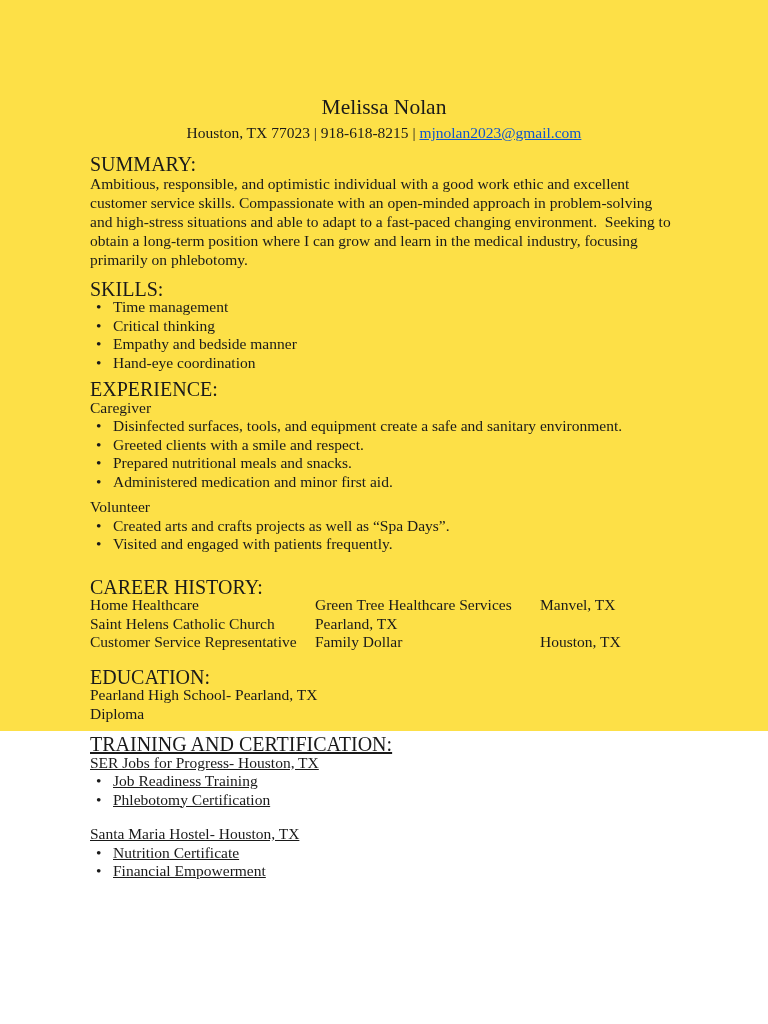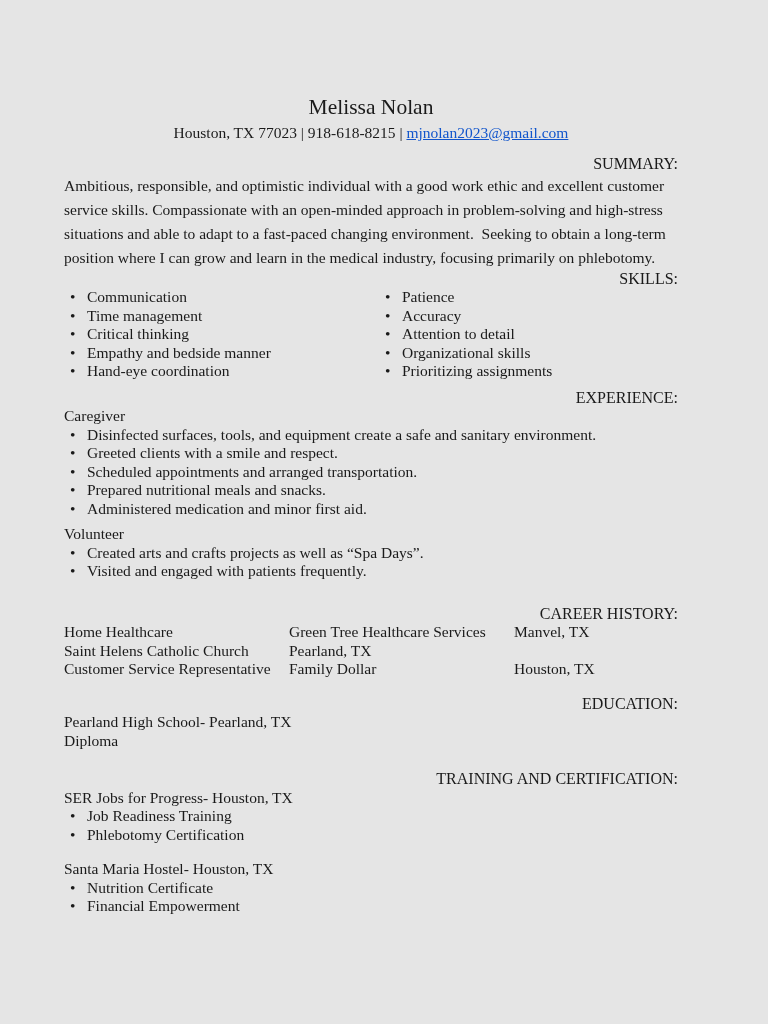--- a/index.html
+++ b/index.html
@@ -11,23 +11,23 @@
   body {
     width: 768px;
     height: 1024px;
     color: #1a1a1a;
     font-family: "Liberation Serif", "DejaVu Serif", serif;
     font-size: 15.5px;
     overflow: hidden;
   }
   .page {
     width: 768px;
-    height: 1024px;
-    padding: 93px 90px 0 64px;
-    background: #e5e5e5;
+    height: 731px;
+    padding: 93px 90px 0 90px;
+    background: #fde047;
   }
   .name {
     text-align: center;
     font-size: 21.5px;
     line-height: 28px;
     font-weight: normal;
     margin: 0;
   }
   .contact {
     text-align: center;
@@ -35,52 +35,51 @@
     margin-top: 2px;
   }
   .email-link {
     color: #1155cc;
     text-decoration: underline;
     cursor: pointer;
   }
   .sec-heading {
     line-height: 18.5px;
     font-weight: normal;
-    font-size: 16px;
+    font-size: 20px;
     margin: 0;
-    text-align: right;
   }
   .summary-body {
     margin: 0;
-    line-height: 24px;
+    line-height: 19px;
     white-space: pre-wrap;
   }
   ul {
     list-style: none;
     margin: 0;
     padding: 0;
   }
   li {
     position: relative;
     padding-left: 23px;
     line-height: 18.5px;
   }
   li::before {
     content: "\2022";
     position: absolute;
     left: 6px;
     top: 0;
   }
   .mt-summary    { margin-top: 12px; }
-  .mt-skills     { margin-top: 0;  }
+  .mt-skills     { margin-top: 11px;  }
   .mt-experience { margin-top: 8px;  }
   .mt-volunteer  { margin-top: 7px;  }
   .mt-career     { margin-top: 24px;  }
   .mt-education  { margin-top: 16px; }
-  .mt-training   { margin-top: 20px; }
+  .mt-training   { margin-top: 12px; text-decoration: underline; }
   .mt-training2  { margin-top: 16px; }
   .skills-columns { display: flex; }
   .skills-col-left  { width: 315px; }
   .skills-col-right { flex: 1; }
   .plain-line { line-height: 18.5px; }
   .career-row {
     display: grid;
     grid-template-columns: 225px 225px 1fr;
     line-height: 18.5px;
   }
@@ -100,45 +99,36 @@
 
   <div class="mt-summary">
     <div class="sec-heading">SUMMARY:</div>
     <p class="summary-body">Ambitious, responsible, and optimistic individual with a good work ethic and excellent customer service skills. Compassionate with an open-minded approach in problem-solving and high-stress situations and able to adapt to a fast-paced changing environment.  Seeking to obtain a long-term position where I can grow and learn in the medical industry, focusing primarily on phlebotomy.</p>
   </div>
 
   <div class="mt-skills">
     <div class="sec-heading">SKILLS:</div>
     <div class="skills-columns">
       <ul class="skills-col-left">
-        <li>Communication</li>
         <li>Time management</li>
         <li>Critical thinking</li>
         <li>Empathy and bedside manner</li>
         <li>Hand-eye coordination</li>
-      </ul>
-      <ul class="skills-col-right">
-        <li>Patience</li>
-        <li>Accuracy</li>
-        <li>Attention to detail</li>
-        <li>Organizational skills</li>
-        <li>Prioritizing assignments</li>
       </ul>
     </div>
   </div>
 
   <div class="mt-experience">
     <div class="sec-heading">EXPERIENCE:</div>
 
     <div>
       <div class="plain-line">Caregiver</div>
       <ul>
         <li>Disinfected surfaces, tools, and equipment create a safe and sanitary environment.</li>
         <li>Greeted clients with a smile and respect.</li>
-        <li>Scheduled appointments and arranged transportation.</li>
         <li>Prepared nutritional meals and snacks.</li>
         <li>Administered medication and minor first aid.</li>
       </ul>
     </div>
 
     <div class="mt-volunteer">
       <div class="plain-line">Volunteer</div>
       <ul>
         <li>Created arts and crafts projects as well as “Spa Days”.</li>
         <li>Visited and engaged with patients frequently.</li>

